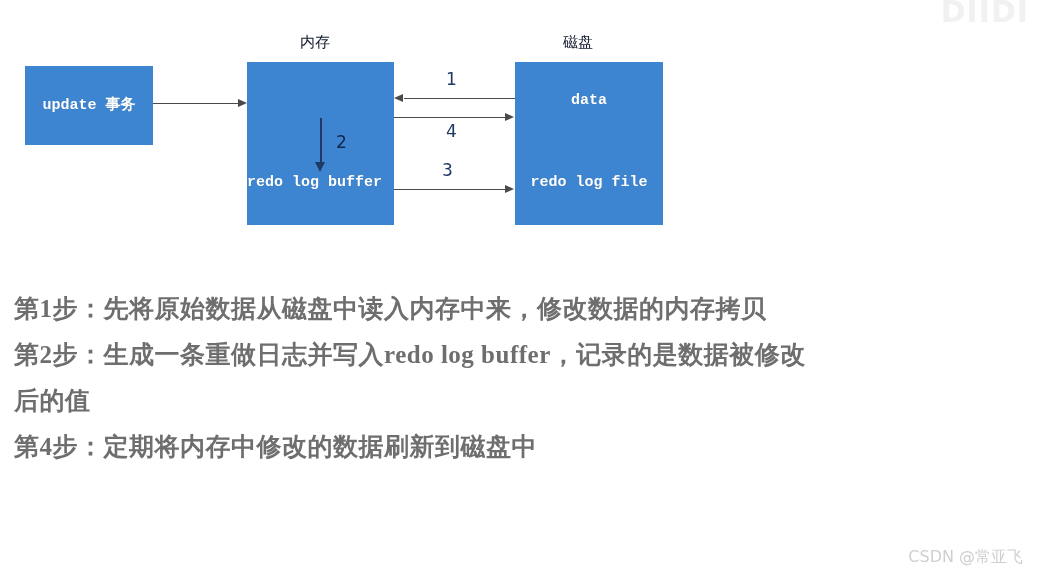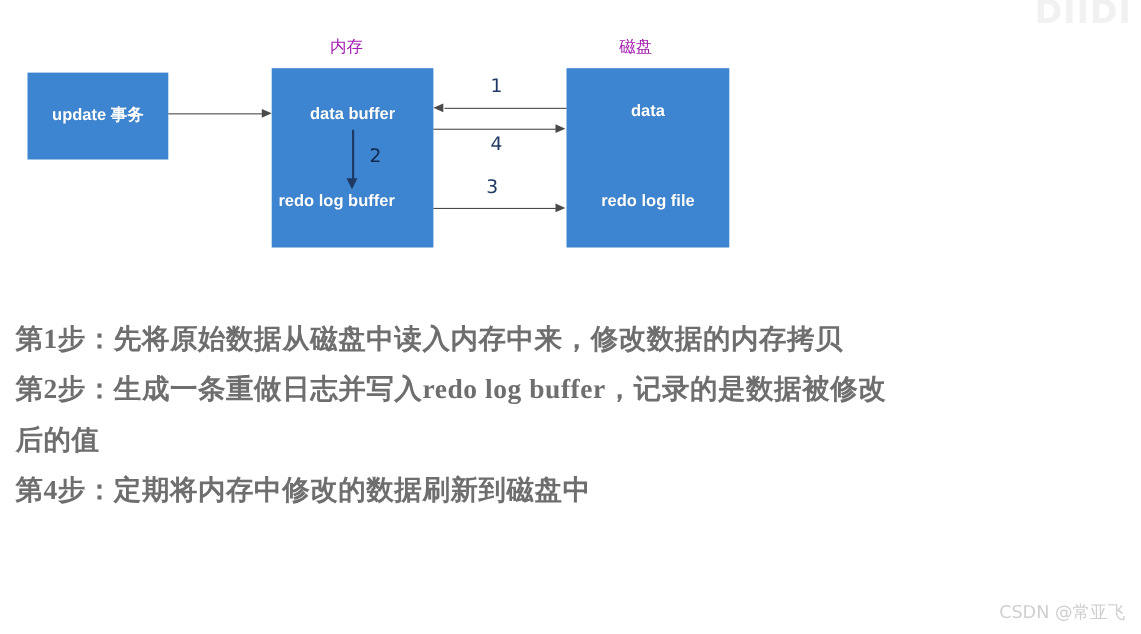--- a/index.html
+++ b/index.html
@@ -35,34 +35,34 @@
     left: 0;
     top: 0;
     width: 700px;
     height: 250px;
   }
 
   .grp-label {
     position: absolute;
     font-family: "DejaVu Sans", sans-serif;
     font-size: 15px;
-    color: #a21caf;
+    color: #0f172a;
     white-space: nowrap;
     text-align: center;
   }
 
   .box {
     position: absolute;
     background: #3d85d0;
     box-sizing: border-box;
   }
   .box-text {
     position: absolute;
     color: #ffffff;
-    font-family: Liberation Sans, sans-serif;
+    font-family: Liberation Mono, monospace;
     font-weight: bold;
     font-size: 15px;
     white-space: nowrap;
     text-align: center;
     text-shadow: 0 0 1px rgba(0,0,0,0.18);
   }
 
   
   .line-h {
     position: absolute;
@@ -142,21 +142,20 @@
 
   <div class="grp-label" style="left:265px; top:33px; width:100px;">内存</div>
 
   <div class="grp-label" style="left:528px; top:33px; width:100px;">磁盘</div>
 
   <div class="box" style="left:25px; top:66px; width:128px; height:79px;">
     <div class="box-text" style="left:0; top:29px; width:128px;">update 事务</div>
   </div>
 
   <div class="box" style="left:247px; top:62px; width:147px; height:163px;">
-    <div class="box-text" style="left:0; top:33px; width:147px;">data buffer</div>
     <div class="box-text" style="left:0; top:112px; width:118px;">redo log buffer</div>
 
     <div class="line-v" style="left:73px; top:56px; height:46px;"></div>
     <div class="arrowhead-d" style="left:68px; top:100px;"></div>
     <div class="step-num on-blue" style="left:89px; top:70px;">2</div>
   </div>
 
   <div class="box" style="left:515px; top:62px; width:148px; height:163px;">
     <div class="box-text" style="left:0; top:112px; width:148px;">redo log file</div>
     <div class="box-text" style="left:0; top:30px; width:148px;">data</div>

